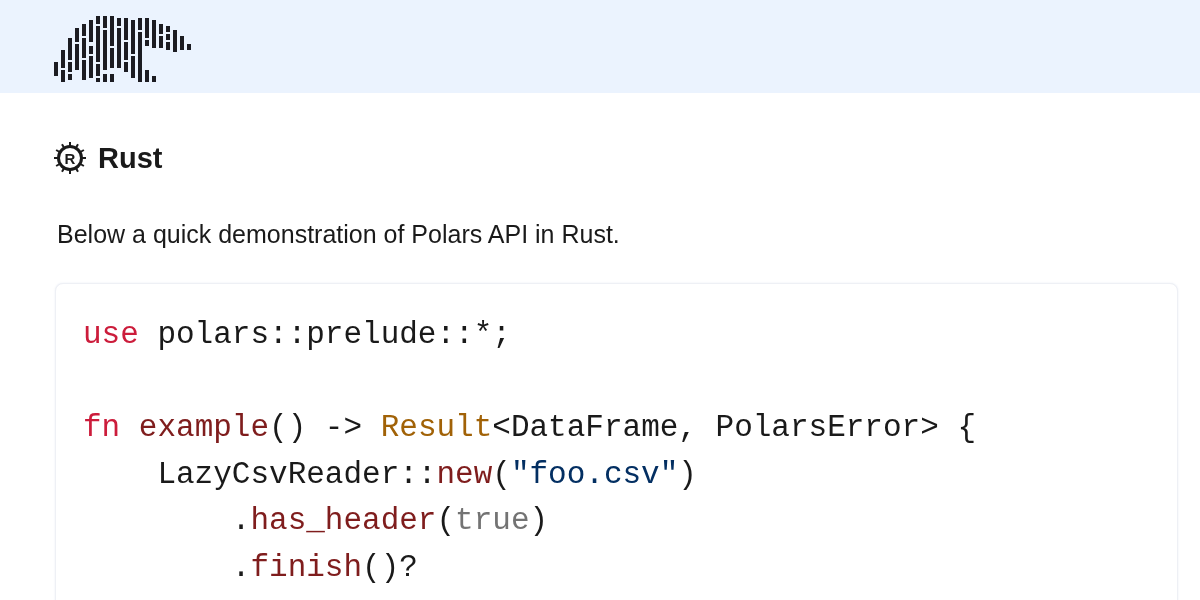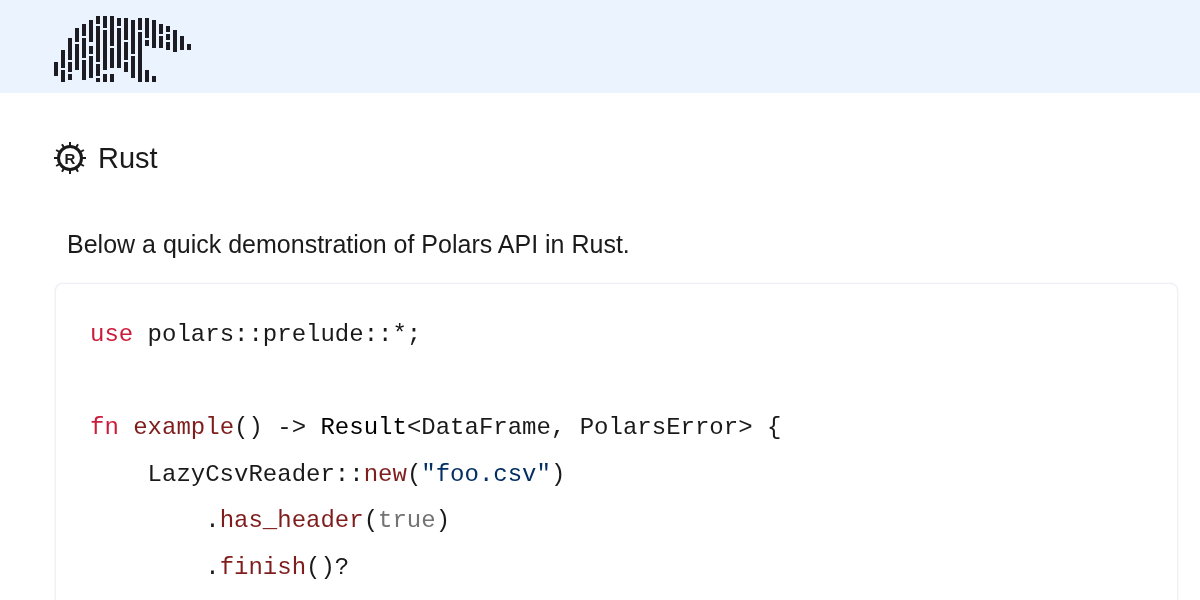--- a/index.html
+++ b/index.html
@@ -13,39 +13,39 @@
     .header {
       position: absolute; left: 0; top: 0; width: 1200px; height: 93px;
       background: #ebf3fe;
     }
     .logo { position: absolute; left: 54px; top: 10px; width: 140px; height: 72px; }
     .heading {
       position: absolute; left: 54px; top: 138px; height: 40px;
       display: flex; align-items: center; gap: 12px;
     }
     .heading .rust-icon { width: 32px; height: 32px; }
-    .heading .title { font-size: 29px; color: #1a1a1a; font-weight: 400; }
+    .heading .title { font-size: 29px; color: #1a1a1a; font-weight: 700; }
     .intro {
       position: absolute; left: 55px; top: 218px;
       font-size: 25px; color: #1a1a1a;
     }
     .code-block {
       position: absolute; left: 55px; top: 283px; width: 1121px; height: 340px;
       border: 1px solid #eef0f5; border-radius: 8px;
       background: #ffffff;
       box-shadow: 0 0 2px rgba(200,210,230,0.4);
     }
     .code {
-      position: absolute; left: 34px; top: 28px;
+      position: absolute; left: 27px; top: 28px;
       font-family: "Liberation Mono", monospace;
-      font-size: 24px; line-height: 46.5px; white-space: pre; color: #1a1a1a;
+      font-size: 31px; line-height: 46.5px; white-space: pre; color: #1a1a1a;
     }
     .kw { color: #cc1c3b; }
     .fn { color: #7f1d1d; }
-    .ty { color: #000000; }
+    .ty { color: #a16207; }
     .str { color: #032f62; }
     .lit { color: #737373; }
   </style>
 </head>
 <body>
 
 <div class="header">
   <svg class="logo" viewBox="0 0 140 72">
     <g fill="#1c1c22">
       <rect x="0" y="52" width="4" height="14"></rect>
@@ -118,17 +118,17 @@
         <rect x="15" y="0" width="2" height="5" transform="rotate(300 16 16)"></rect>
         <rect x="15" y="0" width="2" height="5" transform="rotate(330 16 16)"></rect>
       </g>
     </g>
     <circle cx="16" cy="16" r="10" fill="#ffffff"></circle>
     <text x="16" y="21.5" text-anchor="middle" font-family="Liberation Sans, sans-serif" font-weight="bold" font-size="15" fill="#1a1a1a">R</text>
   </svg>
   <span class="title">Rust</span>
 </div>
 
-<p class="intro" style="margin:12px">Below a quick demonstration of Polars API in Rust.</p>
+<p class="intro" style="margin:2px">Below a quick demonstration of Polars API in Rust.</p>
 
 <div class="code-block">
   <div class="code" id="code"><div><span class="kw">use</span><span> polars::prelude::*;</span></div><div>&nbsp;</div><div><span class="kw">fn</span><span> </span><span class="fn">example</span><span>() -&gt; </span><span class="ty">Result</span><span>&lt;DataFrame, PolarsError&gt; {</span></div><div><span>    LazyCsvReader::</span><span class="fn">new</span><span>(</span><span class="str">"foo.csv"</span><span>)</span></div><div><span>        .</span><span class="fn">has_header</span><span>(</span><span class="lit">true</span><span>)</span></div><div><span>        .</span><span class="fn">finish</span><span>()?</span></div><div></div></div>
 </div>
 
 </body></html>

